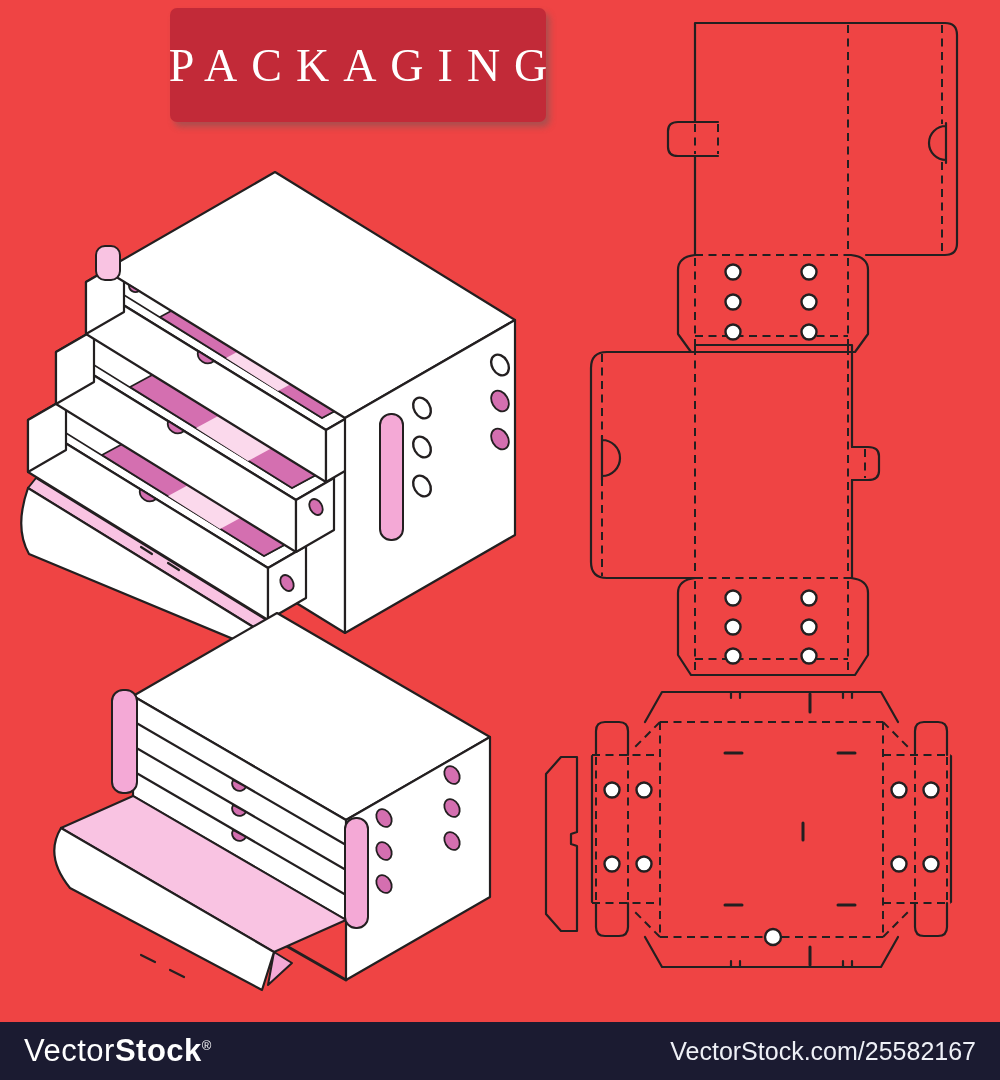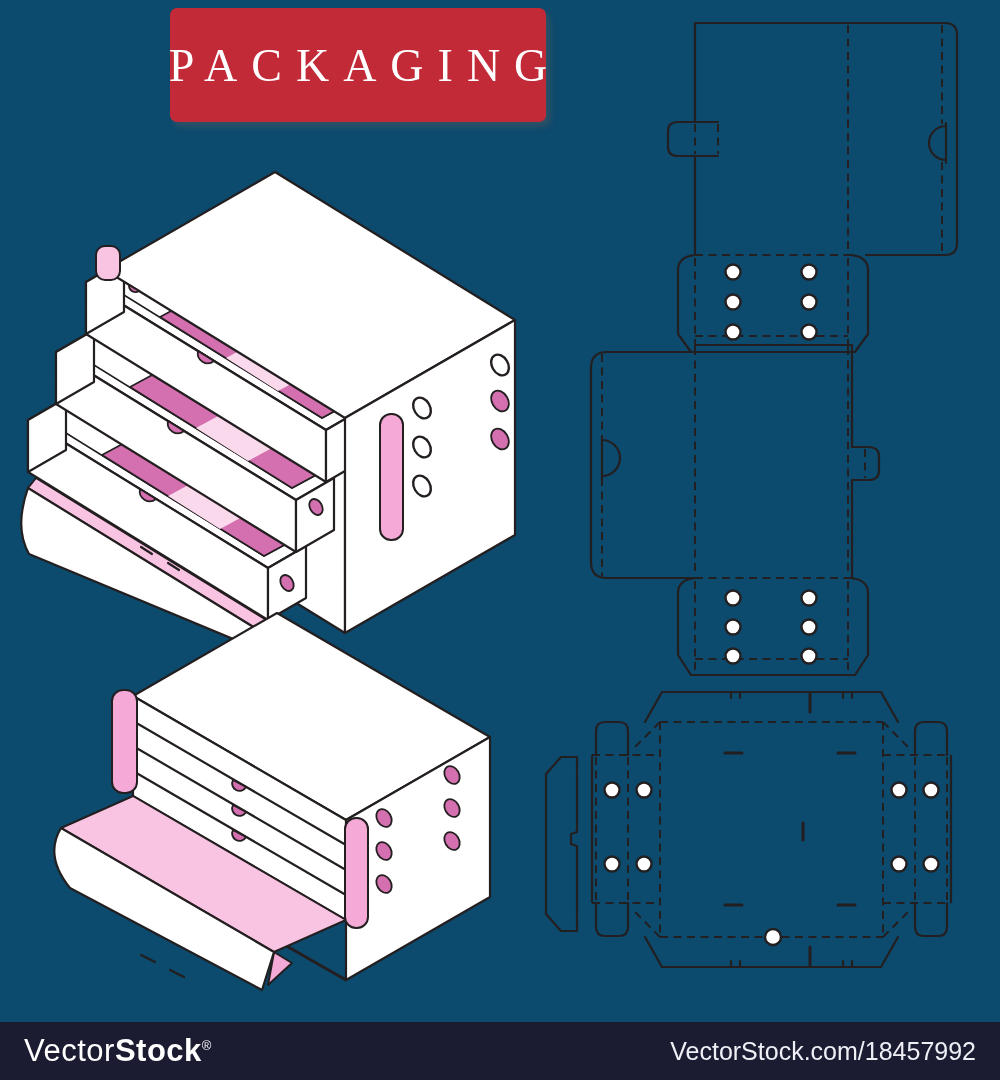--- a/index.html
+++ b/index.html
@@ -1,20 +1,20 @@
 <!DOCTYPE html>
 <html style="--ink: #231f20; --red: #c22a38; --navy: #1b1b31; --pink-light: #fbd9ec; --pink-medium: #d46fb0; --pink-tab: #f4a9d6; --pink-flap: #f9c3e2;"><head>
 <meta charset="utf-8">
 <style>
   :root{
     --ink:#231f20; --red:#c22a38; --navy:#1b1b31;
     --pink-light:#fbd9ec; --pink-medium:#d46fb0; --pink-tab:#f4a9d6; --pink-flap:#f9c3e2;
   }
   html,body{margin:0;padding:0;background:#fff;}
-  #stage{position:relative;width:1000px;height:1080px;background:#0c4a6e;overflow:hidden;
+  #stage{position:relative;width:1000px;height:1080px;background:#ef4444;overflow:hidden;
          font-family:"Liberation Sans",sans-serif;}
   
   #banner{position:absolute;left:170px;top:8px;width:376px;height:114px;background:var(--red);
           border-radius:7px;display:flex;align-items:center;justify-content:center;
           box-shadow:4px 5px 6px rgba(90,90,90,.45);}
   #banner .label{font-family:"Liberation Serif",serif;font-size:46px;color:#fff;
           letter-spacing:14px;text-indent:14px;white-space:nowrap;}
   
   #art{position:absolute;left:0;top:0;}
   .fw   {fill:#ffffff;stroke:var(--ink);stroke-width:2.2;stroke-linejoin:round;}
@@ -251,15 +251,15 @@
       <path class="ol" d="M577,757 L561,757 L546,774 L546,914 L561,931 L577,931 L577,846 L571,844 L571,834 L577,832 Z"></path>
     </g>
   </svg>
 
   <div id="banner">
     <span class="label">PACKAGING</span>
   </div>
 
   <div id="footer">
     <div class="logo"><span>Vector</span><span class="bold">Stock</span><sup>®</sup></div>
-    <div class="code">VectorStock.com/18457992</div>
+    <div class="code">VectorStock.com/25582167</div>
   </div>
 </div>
 
 </body></html>

